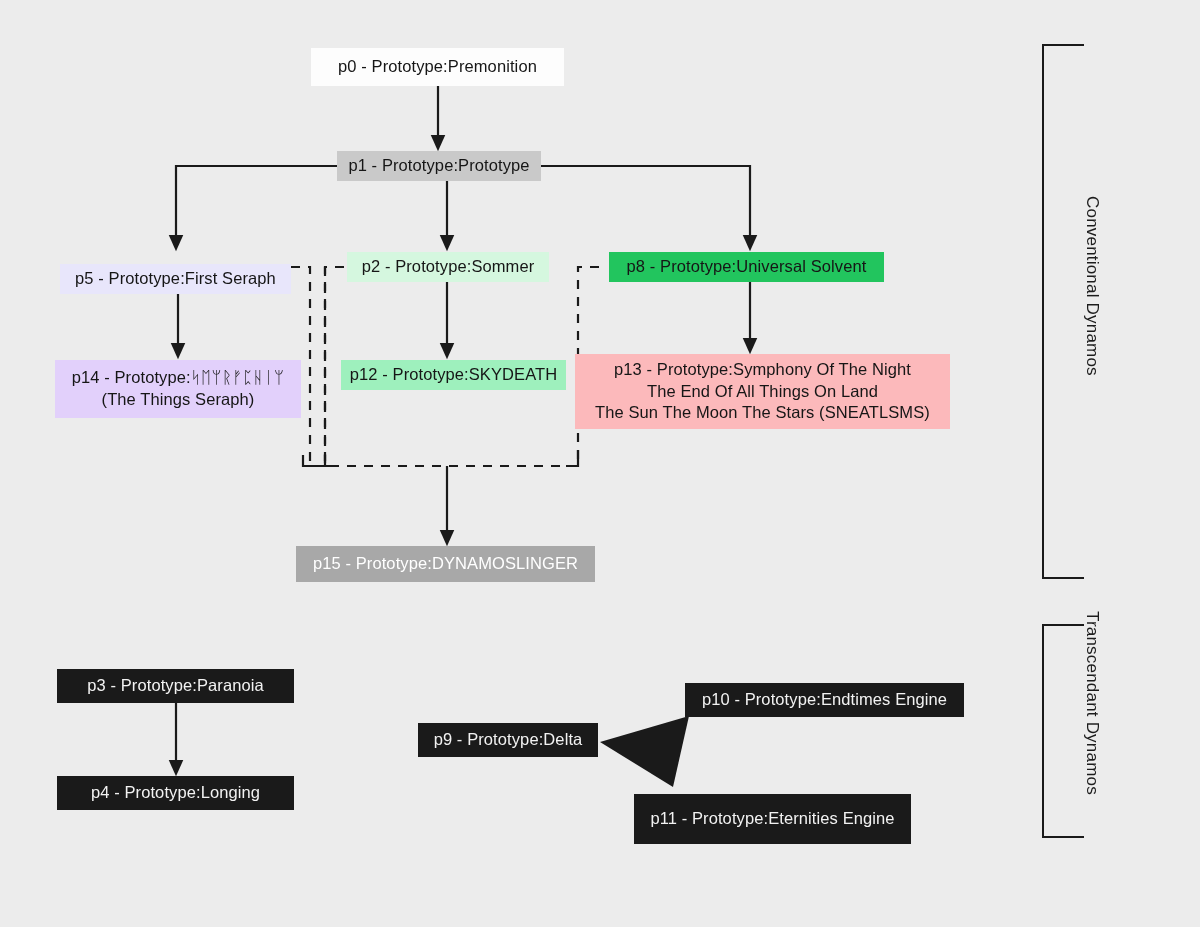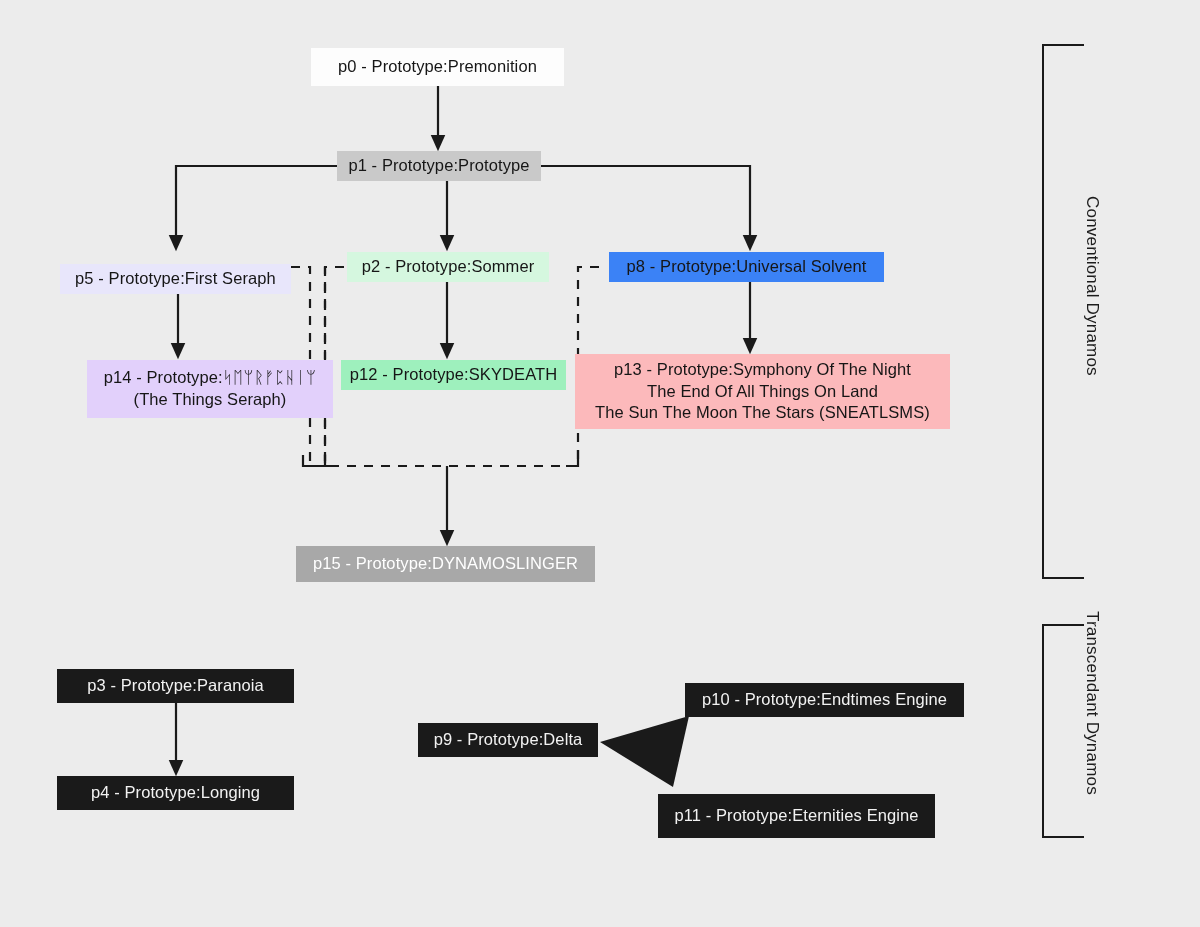--- a/index.html
+++ b/index.html
@@ -38,22 +38,22 @@
     color: #161616;
   }
   .node .line { display: block; }
   .node.dark { color: #f2f2f2; background: #1a1a1a; }
   .node.white { background: #fdfdfd; }
   .node.grey  { background: #c9c9c9; }
   .node.greyw { background: #a8a8a8; color: #ffffff; }
   .node.green-light { background: #d5f7df; }
   .node.green { background: #9ef0bd; }
   .node.lav-light { background: #e8e6fb; margin-top: 12px; }
-  .node.lav { background: #e2d0fb; margin-left: 32px; }
-  .node.pink-light { background: #3b82f6; }
+  .node.lav { background: #e2d0fb; }
+  .node.pink-light { background: #22c55e; }
   .node.pink { background: #fcb9bb; }
   .rune {
     font-family: "DejaVu Sans", sans-serif;
     letter-spacing: 0.5px;
   }
   .group-label {
     position: absolute;
     font-size: 17px;
     color: #1c1c1c;
     white-space: nowrap;
@@ -183,21 +183,21 @@
   </div>
 
   <div class="node dark" style="left:418px; top:723px; width:180px; height:34px;">
     <span class="line">p9 - Prototype:Delta</span>
   </div>
 
   <div class="node dark" style="left:685px; top:683px; width:279px; height:34px;">
     <span class="line">p10 - Prototype:Endtimes Engine</span>
   </div>
 
-  <div class="node dark" style="left:658px; top:794px; width:277px; height:44px;">
+  <div class="node dark" style="left:634px; top:794px; width:277px; height:50px;">
     <span class="line">p11 - Prototype:Eternities Engine</span>
   </div>
 
   <div class="group-label" style="left:1102px; top:196px; transform: rotate(90deg);">Conventional Dynamos</div>
 
   <div class="group-label" style="left:1102px; top:611px; transform: rotate(90deg);">Transcendant Dynamos</div>
 
 </div>
 
 </body></html>

